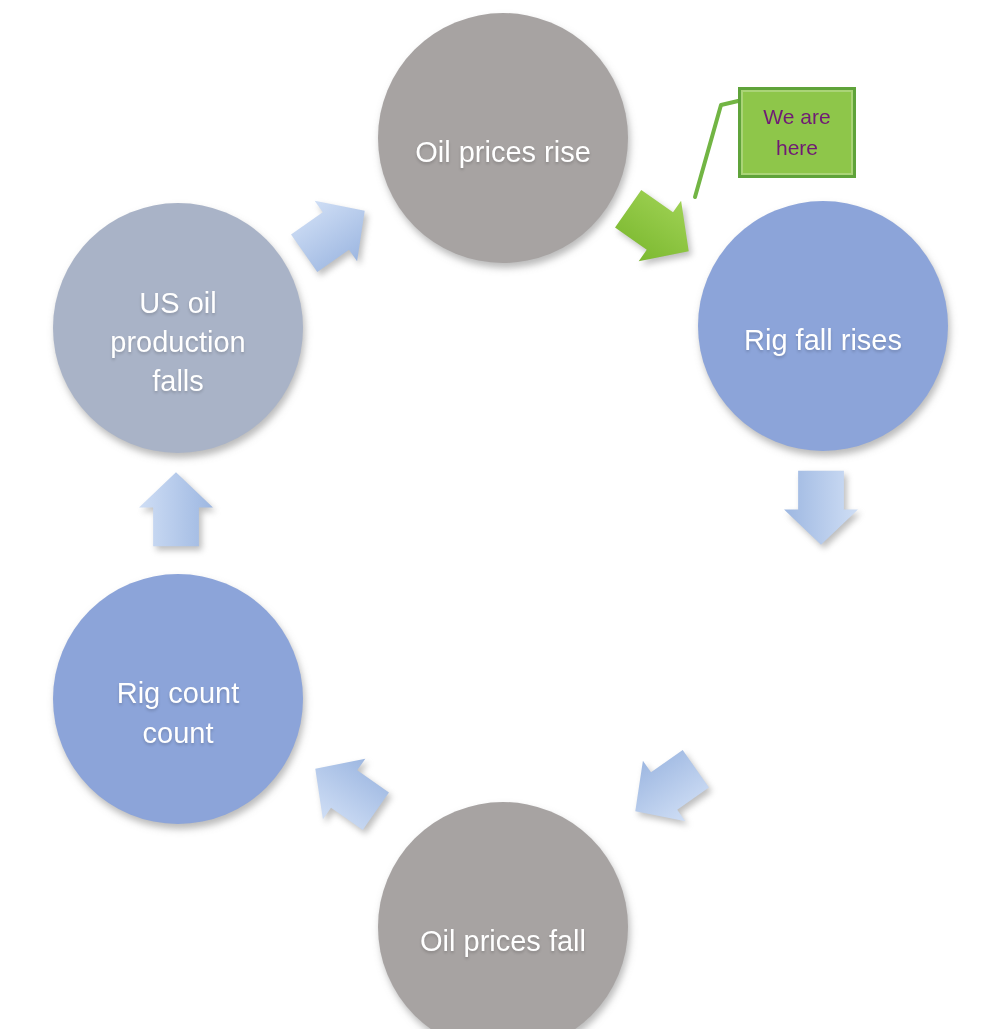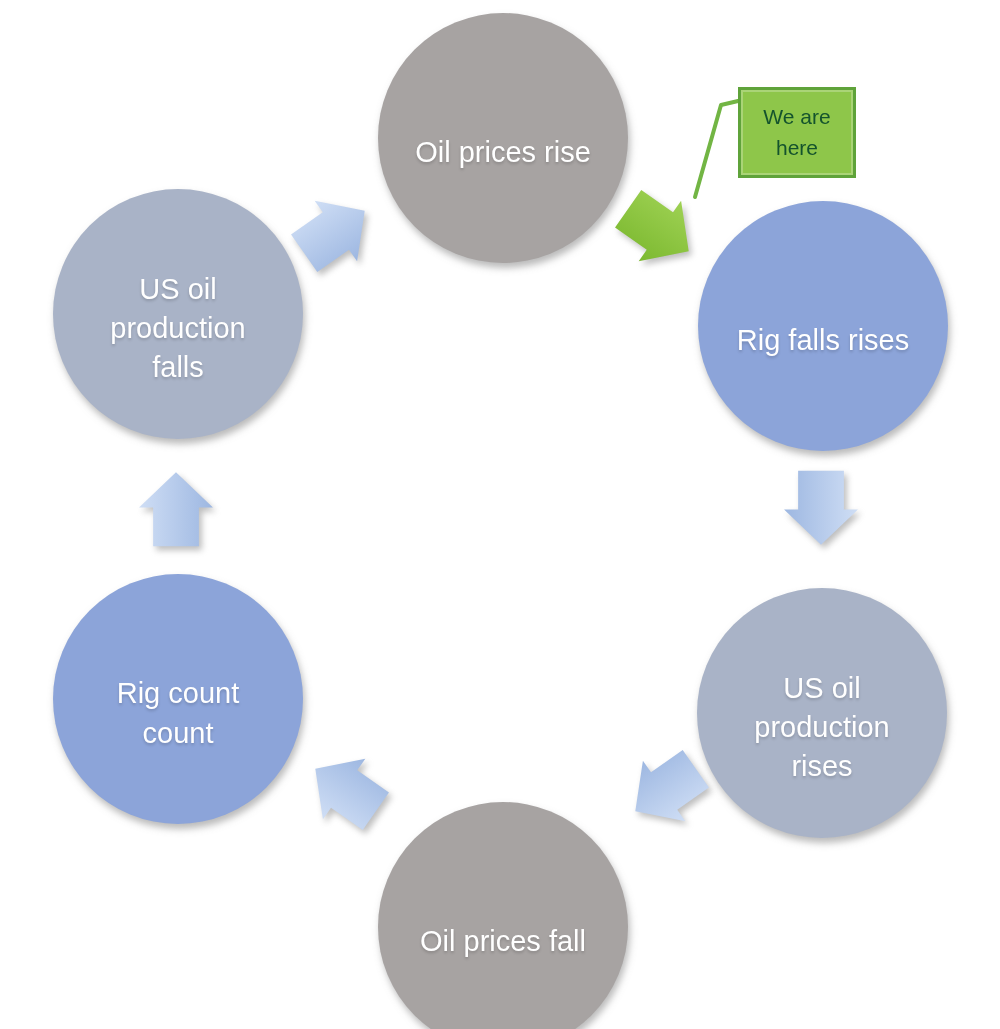--- a/index.html
+++ b/index.html
@@ -30,21 +30,21 @@
     line-height: 1.35;
     padding: 0 28px;
     text-shadow: 0 2px 3px rgba(0,0,0,0.18);
     margin-top: 29px;
   }
   .node-top          { left: 378px; top: 13px;  }
   .node-right        { left: 698px; top: 201px; }
   .node-bottom-right { left: 697px; top: 588px; }
   .node-bottom       { left: 378px; top: 802px; }
   .node-left         { left: 53px;  top: 574px; }
-  .node-top-left     { left: 53px;  top: 189px; text-align: center; }
+  .node-top-left     { left: 53px;  top: 203px; text-align: center; }
 
   .arrow {
     position: absolute;
     width: 88px;
     height: 88px;
     filter: drop-shadow(3px 4px 3px rgba(110,110,110,0.45));
   }
   .arrow svg { width: 100%; height: 100%; display: block; }
   .arrow-top-right    { left: 613px; top: 185px; }
   .arrow-right        { left: 777px; top: 462px; }
@@ -83,24 +83,21 @@
 </style>
 </head>
 <body>
 
 <div class="stage" style="background: rgb(255, 255, 255);">
 
   <div class="node node-top" style="background: rgb(167, 163, 162);">
     <span class="node-label">Oil prices rise</span>
   </div>
   <div class="node node-right" style="background: rgb(140, 164, 217);">
-    <span class="node-label">Rig falls rises</span>
-  </div>
-  <div class="node node-bottom-right" style="background: rgb(169, 179, 199);">
-    <span class="node-label">US oil production rises</span>
+    <span class="node-label">Rig fall rises</span>
   </div>
   <div class="node node-bottom" style="background: rgb(167, 163, 162);">
     <span class="node-label">Oil prices fall</span>
   </div>
   <div class="node node-left" style="background: rgb(140, 164, 217);">
     <span class="node-label">Rig count count</span>
   </div>
   <div class="node node-top-left" style="background: rgb(169, 179, 199);">
     <span class="node-label">US oil production falls</span>
   </div>
@@ -169,16 +166,16 @@
           </linearGradient>
         </defs>
         <polygon points="10,24 54,24 54,8 94,50 54,92 54,76 10,76" transform="rotate(325 50 50)" fill="url(#agrad5)"></polygon>
       </svg>
     </div>
 
   <svg class="callout-line" viewBox="0 0 66 112">
     <polyline id="callout-polyline" points="58,6 41,10 15,102" fill="none" stroke-width="4" stroke-linejoin="round" stroke-linecap="round" stroke="#72b544"></polyline>
   </svg>
   <div class="callout" style="background: rgb(142, 198, 74); border-color: rgb(95, 163, 58);">
-    <span class="callout-label" style="color: #14532d;">We are here</span>
+    <span class="callout-label" style="color: #701a75;">We are here</span>
   </div>
 
 </div>
 
 </body></html>

